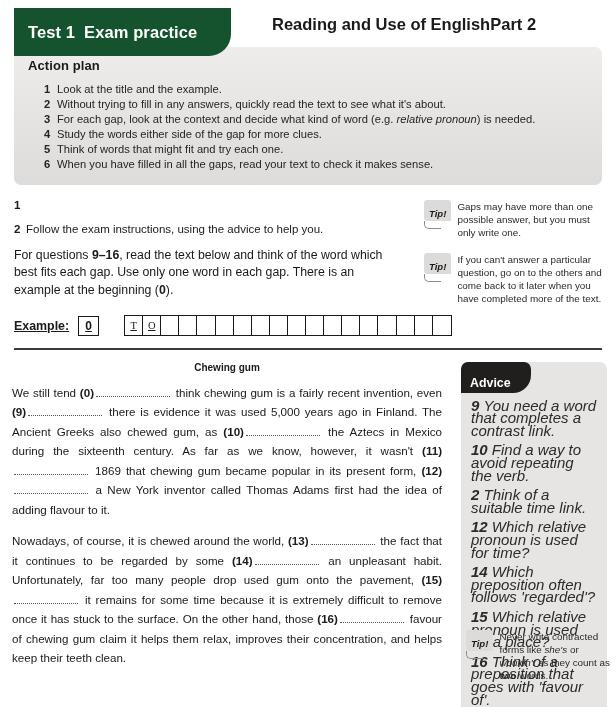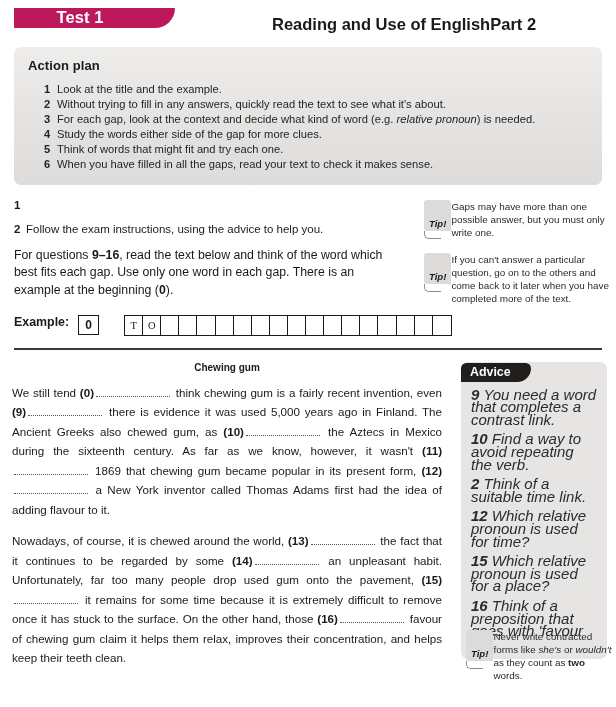--- a/index.html
+++ b/index.html
@@ -20,32 +20,31 @@
   
   .header {
     position: relative;
     height: 38px;
     margin: 8px 0 0 0;
   }
   .header-tab {
     position: absolute;
     left: 14px;
     top: 0;
-    height: 20px;
+    height: 48px;
     padding: 0 34px 0 14px;
-    background: #be185d;
+    background: #14532d;
     border-radius: 0 0 22px 0;
     display: flex;
     align-items: center;
     color: #ffffff;
     font-weight: bold;
     font-size: 16.5px;
     letter-spacing: 0.1px;
     white-space: nowrap;
-    flex-direction: column;
   }
   .header-tab .test-no { margin-right: 9px; }
   .header-right {
     position: absolute;
     left: 272px;
     top: 0;
     height: 32px;
     display: flex;
     align-items: center;
     font-weight: bold;
@@ -130,22 +129,23 @@
     width: 186px;
   }
   .tip-badge {
     position: relative;
     flex: none;
     background: #dcdbda;
     color: #1a1a1a;
     font-size: 9.6px;
     font-weight: bold;
     font-style: italic;
-    padding: 18px 5px 2px 5px;
+    padding: 8px 5px 2px 5px;
     border-radius: 3px 3px 0 3px;
+    margin-right: 6px;
     line-height: 11px;
   }
   .tip-badge::after {
     content: "";
     position: absolute;
     left: 0px;
     top: 100%;
     width: 16px;
     height: 7px;
     border-left: 1px solid #8d8c8b;
@@ -160,21 +160,23 @@
   .tip-text i { font-style: italic; }
   .tip-text b { font-weight: bold; }
 
   .tip-abs { position: absolute; }
   #tip-1 { left: 424px; top: 2px; }
   #tip-2 { left: 424px; top: 55px; }
 
   
   .example-row {
     display: flex;
+    align-items: center;
     margin: 16px 0 0 14px;
+    text-decoration: underline;
   }
   .example-label {
     font-size: 12.4px;
     font-weight: bold;
     margin-right: 9px;
   }
   .example-zero {
     width: 21px;
     height: 20px;
     border: 1.3px solid #1a1a1a;
@@ -253,21 +255,21 @@
     border-radius: 7px;
     padding-bottom: 9px;
     box-sizing: border-box;
   }
   .advice-header {
     display: inline-block;
     background: #211f1e;
     color: #ffffff;
     font-weight: bold;
     font-size: 12.4px;
-    padding: 2px 20px 3px 9px;
+    padding: 14px 20px 3px 9px;
     border-radius: 7px 7px 18px 0;
     margin-bottom: 7px;
   }
   .advice-list {
     margin: 0;
     padding: 0 10px 0 10px;
     list-style: none;
   }
   .advice-item {
     font-size: 15px;
@@ -392,20 +394,21 @@
       </div>
   </div>
 
   <div class="advice">
     <div class="advice-header">Advice</div>
     <ul class="advice-list" id="advice-list">
         <li class="advice-item"><b>9 </b>You need a word that completes a contrast link.</li>
         <li class="advice-item"><b>10 </b>Find a way to avoid repeating the verb.</li>
         <li class="advice-item"><b>2 </b>Think of a suitable time link.</li>
         <li class="advice-item"><b>12 </b>Which relative pronoun is used for time?</li>
+        <li class="advice-item"><b>14 </b>Which preposition often follows 'regarded'?</li>
         <li class="advice-item"><b>15 </b>Which relative pronoun is used for a place?</li>
         <li class="advice-item"><b>16 </b>Think of a preposition that goes with 'favour of'.</li>
       </ul>
   </div>
 
   <div class="tip" id="tip-3">
     <span class="tip-badge">Tip!</span>
     <span class="tip-text">
       <span>Never write contracted forms like </span><i>she's</i><span> or </span><i>wouldn't</i><span> as they count as </span><b>two</b><span> words.</span>
     </span>

